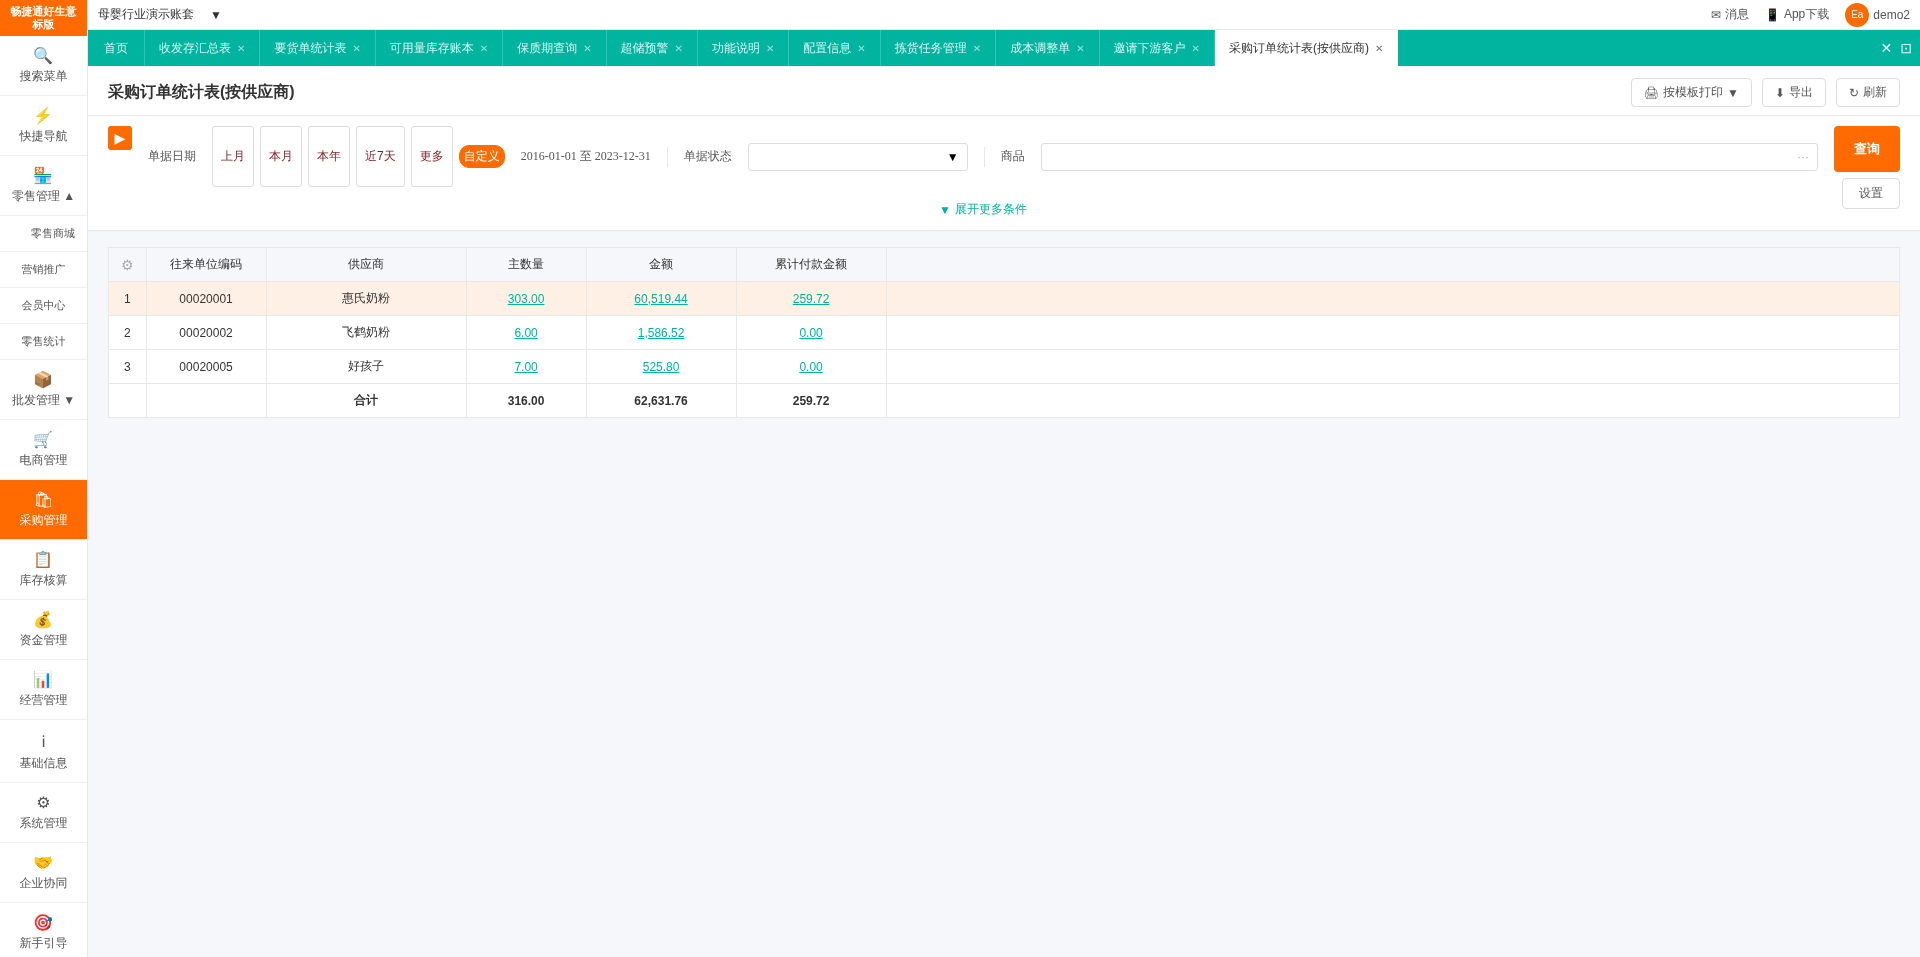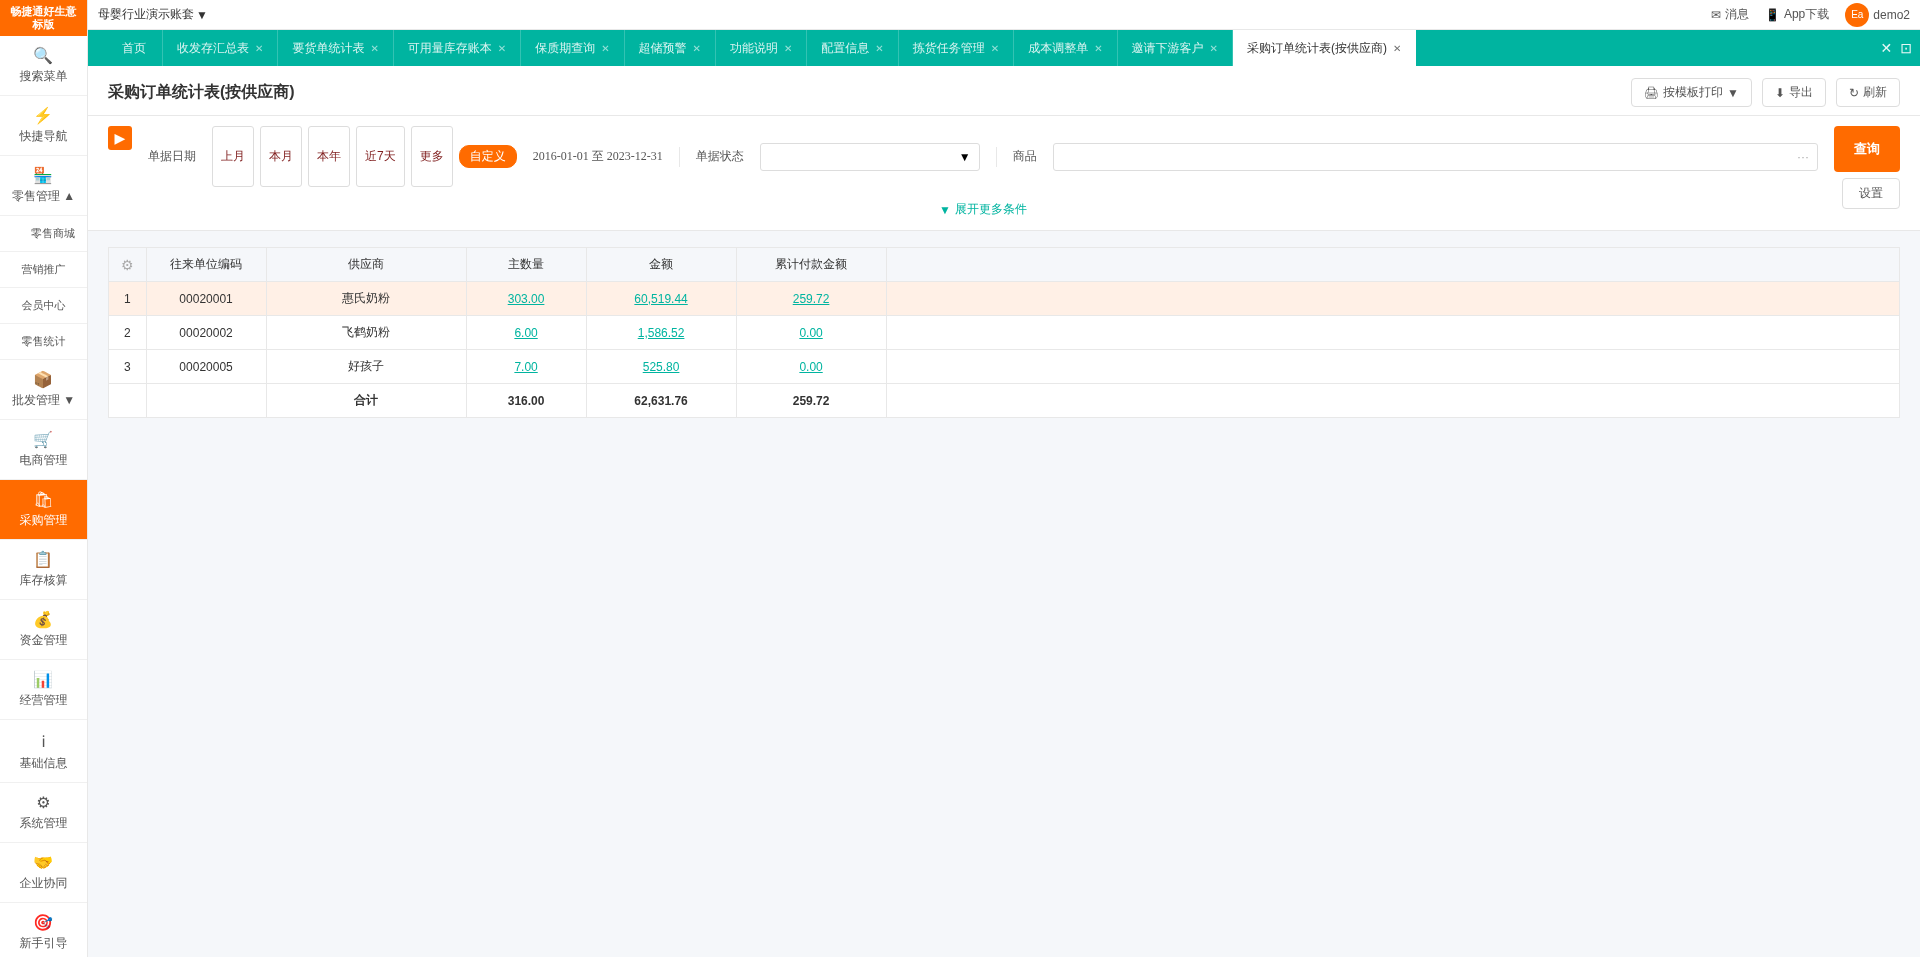--- a/index.html
+++ b/index.html
@@ -12,52 +12,52 @@
     .sidebar-item { width: 88px; padding: 10px 5px; text-align: center; cursor: pointer; color: #555; font-size: 12px; border-bottom: 1px solid #f0f0f0; display: flex; flex-direction: column; align-items: center; gap: 3px; }
     .sidebar-item.active { background: #ff6b00; color: #fff; }
     .sidebar-item .icon { font-size: 16px; }
 
     
     .main { flex: 1; display: flex; flex-direction: column; height: 957px; overflow: hidden; }
 
     
     .topbar { height: 30px; background: #fff; border-bottom: 1px solid #e8e8e8; display: flex; align-items: center; padding: 0 10px; justify-content: space-between; flex-shrink: 0; }
     .topbar-left { display: flex; align-items: center; gap: 8px; font-size: 12px; color: #333; }
-    .topbar-select { display: flex; align-items: center; gap: 2px; cursor: pointer; }
+    .topbar-select { display: flex; align-items: center; gap: 16px; cursor: pointer; }
     .topbar-right { display: flex; align-items: center; gap: 16px; font-size: 12px; color: #555; }
     .topbar-right-item { display: flex; align-items: center; gap: 4px; cursor: pointer; }
     .avatar { width: 24px; height: 24px; border-radius: 50%; background: #ff6b00; display: flex; align-items: center; justify-content: center; color: #fff; font-size: 10px; }
 
     
     .nav-tabs { height: 36px; background: #00b4a0; display: flex; align-items: center; padding: 0 0; flex-shrink: 0; overflow: hidden; }
     .nav-tab { height: 36px; padding: 8px 14px; display: flex; align-items: center; gap: 6px; cursor: pointer; color: rgba(255,255,255,0.85); font-size: 12px; white-space: nowrap; border-right: 1px solid rgba(255,255,255,0.2); flex-shrink: 0; }
     .nav-tab.active { background: #fff; color: #333; }
     .nav-tab .close-btn { font-size: 10px; opacity: 0.7; cursor: pointer; }
-    .nav-tab.home { padding: 0 16px; margin-left: 18px; }
+    .nav-tab.home { padding: 0 16px; }
     .nav-tabs-end { margin-left: auto; display: flex; align-items: center; padding-right: 8px; gap: 8px; }
     .nav-tabs-end-btn { color: rgba(255,255,255,0.9); cursor: pointer; font-size: 14px; }
 
     
     .content { flex: 1; background: #f5f7fa; overflow: hidden; display: flex; flex-direction: column; }
 
     
     .page-header { background: #fff; padding: 12px 20px 8px 20px; display: flex; align-items: center; justify-content: space-between; border-bottom: 1px solid #e8e8e8; flex-shrink: 0; }
     .page-title { font-size: 16px; font-weight: bold; color: #333; }
     .page-header-actions { display: flex; align-items: center; gap: 10px; }
     .btn-template { display: flex; align-items: center; gap: 4px; padding: 5px 12px; border: 1px solid #ddd; border-radius: 4px; background: #fff; cursor: pointer; font-size: 12px; color: #555; }
     .btn-export { display: flex; align-items: center; gap: 4px; padding: 5px 12px; border: 1px solid #ddd; border-radius: 4px; background: #fff; cursor: pointer; font-size: 12px; color: #555; }
     .btn-refresh { display: flex; align-items: center; gap: 4px; padding: 5px 12px; border: 1px solid #ddd; border-radius: 4px; background: #fff; cursor: pointer; font-size: 12px; color: #555; }
 
     
     .filter-area { background: #fff; padding: 10px 20px; border-bottom: 1px solid #e8e8e8; flex-shrink: 0; }
     .filter-row { display: flex; align-items: center; gap: 16px; margin-bottom: 8px; }
     .filter-label { color: #555; font-size: 12px; white-space: nowrap; }
     .filter-date-btns { display: flex; align-items: center; gap: 6px; }
     .date-btn { padding: 21px 8px; border: 1px solid #ddd; border-radius: 3px; background: #fff; cursor: pointer; font-size: 12px; color: #7f1d1d; }
-    .date-btn.custom { background: #ff6b00; color: #fff; border-color: #ff6b00; border-radius: 10px; padding: 2px 10px; }
+    .date-btn.custom { background: #ff6b00; color: #fff; border-color: #ff6b00; border-radius: 10px; padding: 2px 4px; }
     .date-range { font-size: 12px; color: #555; font-family: Liberation Serif, serif; }
     .filter-divider { width: 1px; height: 20px; background: #e8e8e8; }
     .filter-select-box { width: 200px; height: 28px; border: 1px solid #ddd; border-radius: 3px; padding: 0 8px; font-size: 12px; display: flex; align-items: center; justify-content: space-between; cursor: pointer; background: #fff; }
     .filter-input-box { flex: 1; height: 28px; border: 1px solid #ddd; border-radius: 3px; padding: 0 8px; font-size: 12px; background: #fff; }
     .expand-more { display: flex; align-items: center; justify-content: center; color: #00b4a0; cursor: pointer; font-size: 12px; gap: 4px; padding: 6px 0 2px 0; }
     .btn-query { padding: 14px 20px; background: #ff6b00; color: #fff; border: none; border-radius: 4px; cursor: pointer; font-size: 13px; font-weight: bold; }
     .btn-settings { padding: 6px 16px; background: #fff; color: #555; border: 1px solid #ddd; border-radius: 4px; cursor: pointer; font-size: 12px; }
     .query-actions { display: flex; flex-direction: column; gap: 6px; align-items: flex-end; }
 
     

